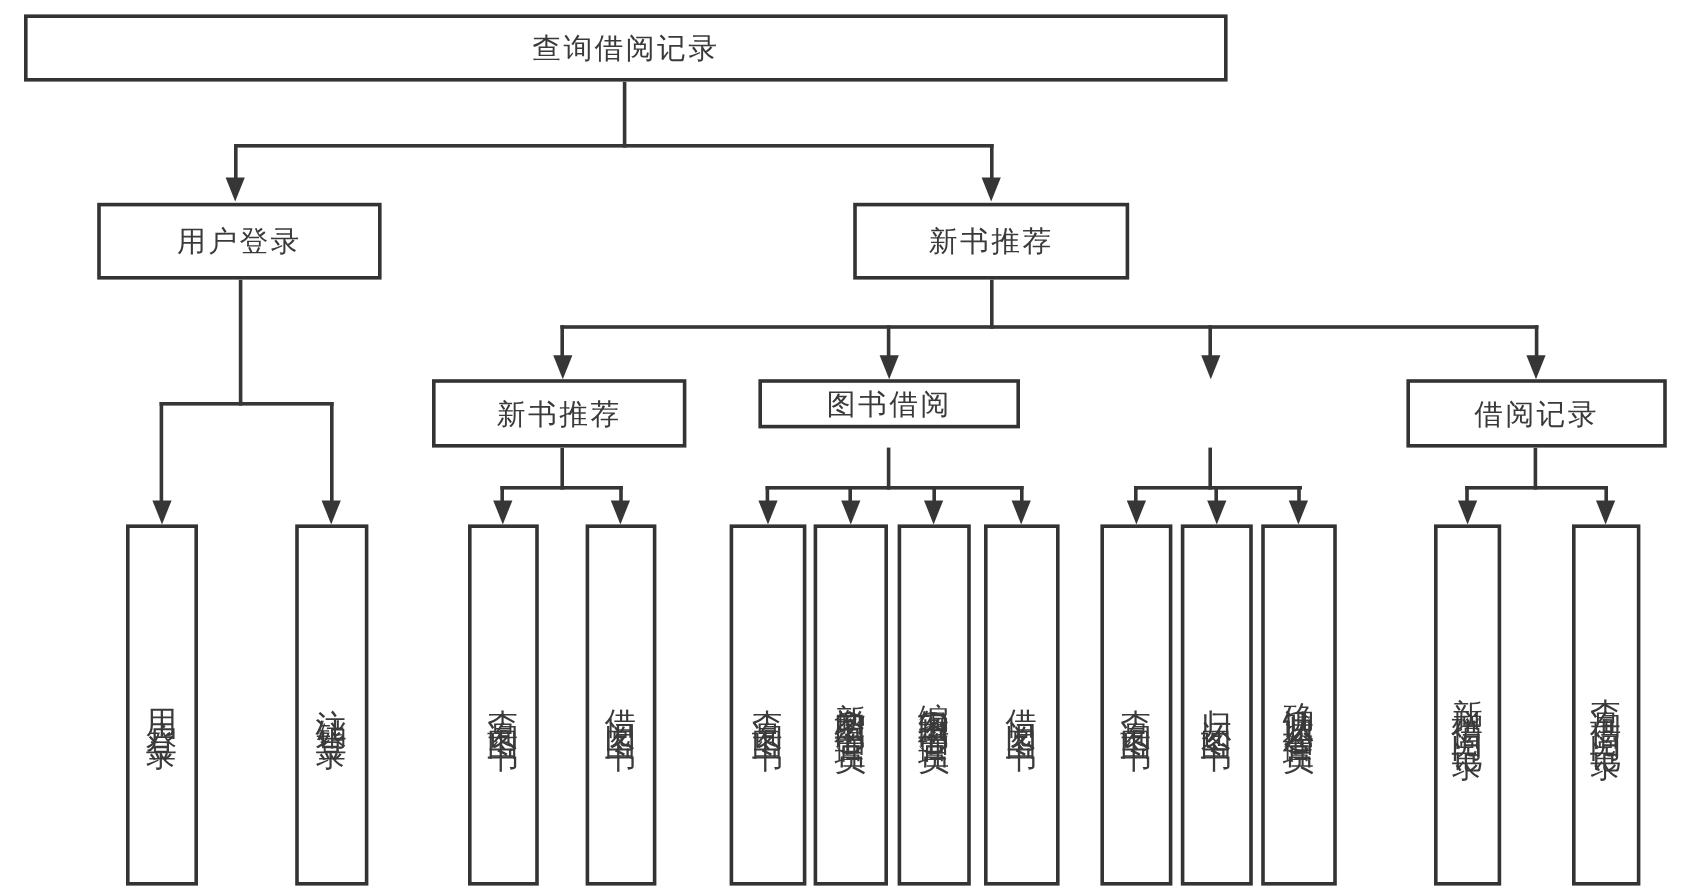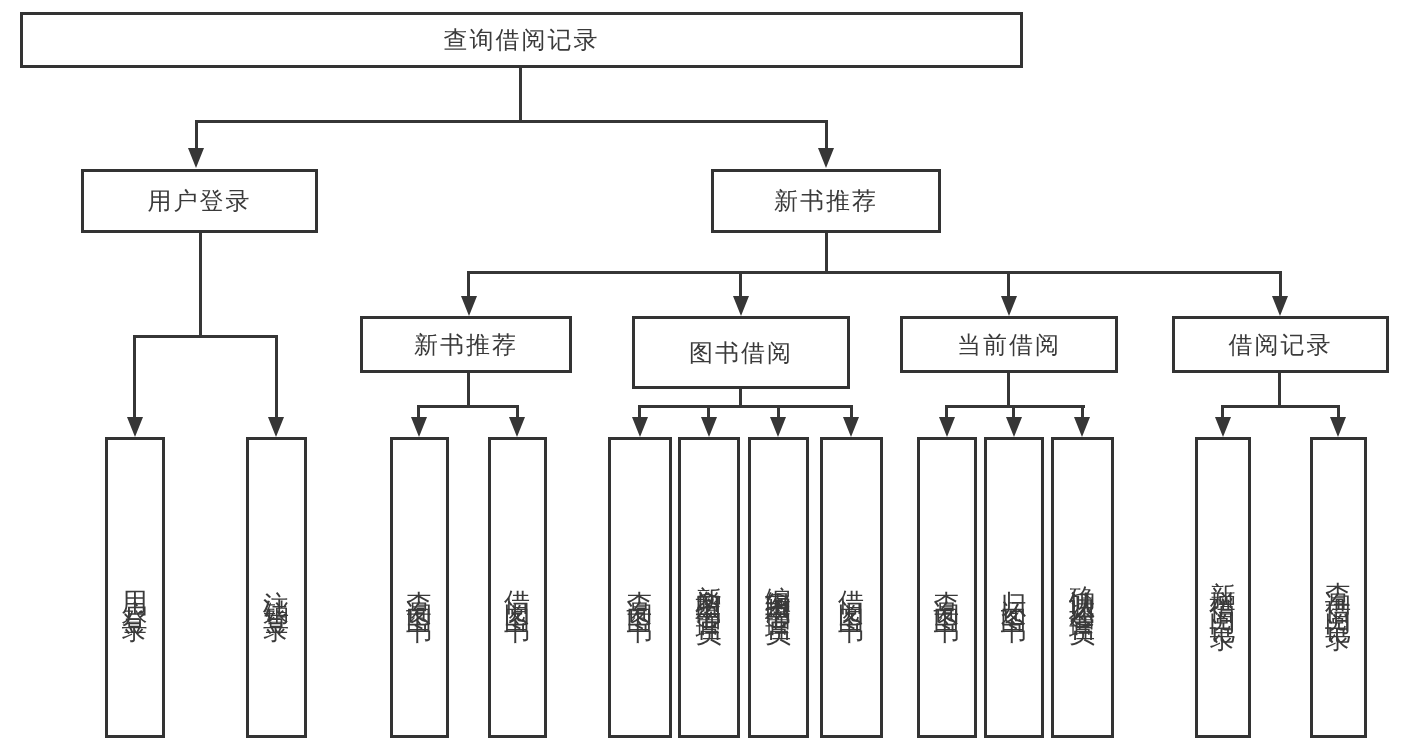--- a/index.html
+++ b/index.html
@@ -142,25 +142,22 @@
   <div class="node hnode" style="left:81px; top:169px; width:237px; height:64px;">
     <span>用户登录</span>
   </div>
   <div class="node hnode" style="left:711px; top:169px; width:230px; height:64px;">
     <span>新书推荐</span>
   </div>
 
   <div class="node hnode" style="left:360px; top:316px; width:212px; height:57px;">
     <span>新书推荐</span>
   </div>
-  <div class="node hnode" style="left:632px; top:316px; width:218px; height:73px;">
+  <div class="node hnode" style="left:632px; top:316px; width:218px; height:41px;">
     <span>图书借阅</span>
-  </div>
-  <div class="node hnode" style="left:900px; top:316px; width:218px; height:57px;">
-    <span>当前借阅</span>
   </div>
   <div class="node hnode" style="left:1172px; top:316px; width:217px; height:57px;">
     <span>借阅记录</span>
   </div>
 
   <div class="node vnode" style="left:105px; top:437px; width:60px; height:301px;">
     <span>用户登录</span>
   </div>
   <div class="node vnode" style="left:246px; top:437px; width:61px; height:301px;">
     <span>注销登录</span>

